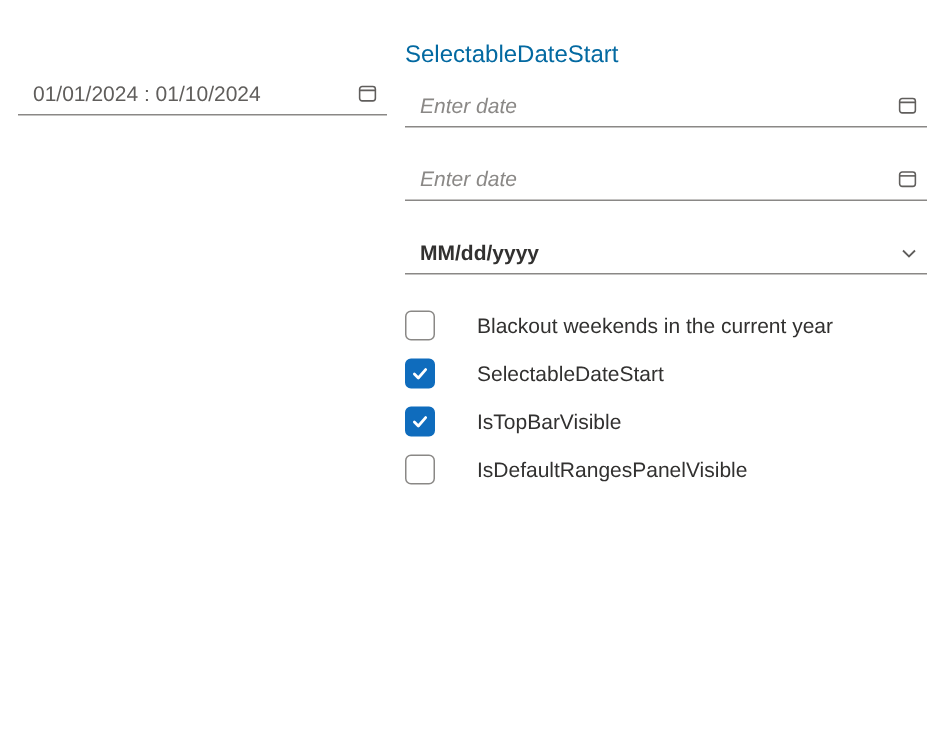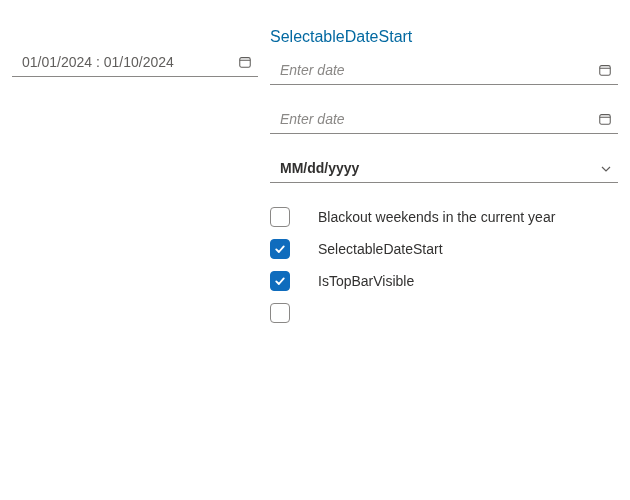--- a/index.html
+++ b/index.html
@@ -176,16 +176,17 @@
           <span class="checkmark">
             <svg viewBox="0 0 16 16" width="12" height="12" fill="none" stroke="#fff" stroke-width="2.5" stroke-linecap="round" stroke-linejoin="round">
               <polyline points="3,8.5 6.5,12 13,4.5"></polyline>
             </svg>
           </span>
         </div>
         <span class="checkbox-label">IsTopBarVisible</span>
       </div>
       <div class="checkbox-row">
         <div class="checkbox-box"></div>
+        <span class="checkbox-label">IsDefaultRangesPanelVisible</span>
       </div>
     </div>
 
 </div>
 
 </body></html>

